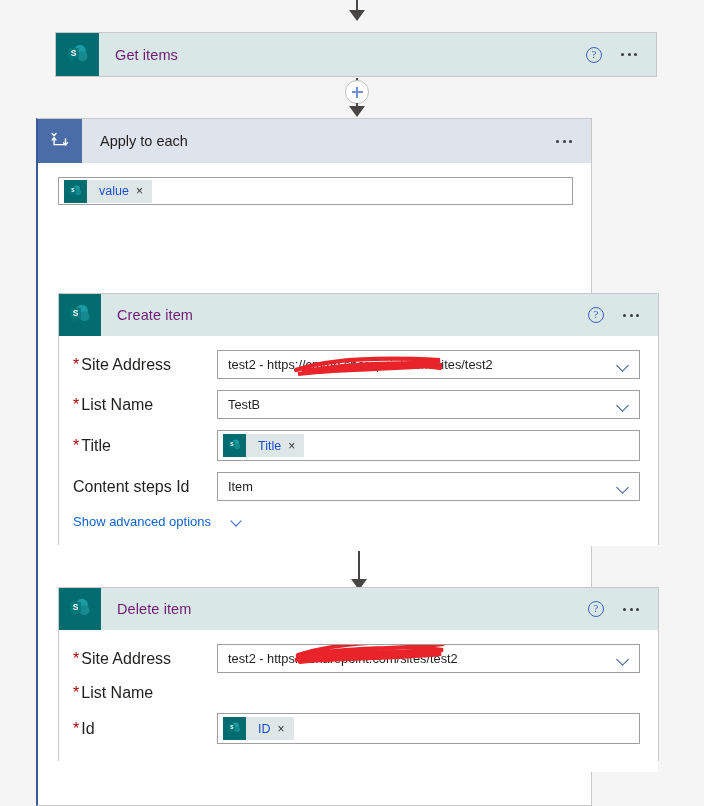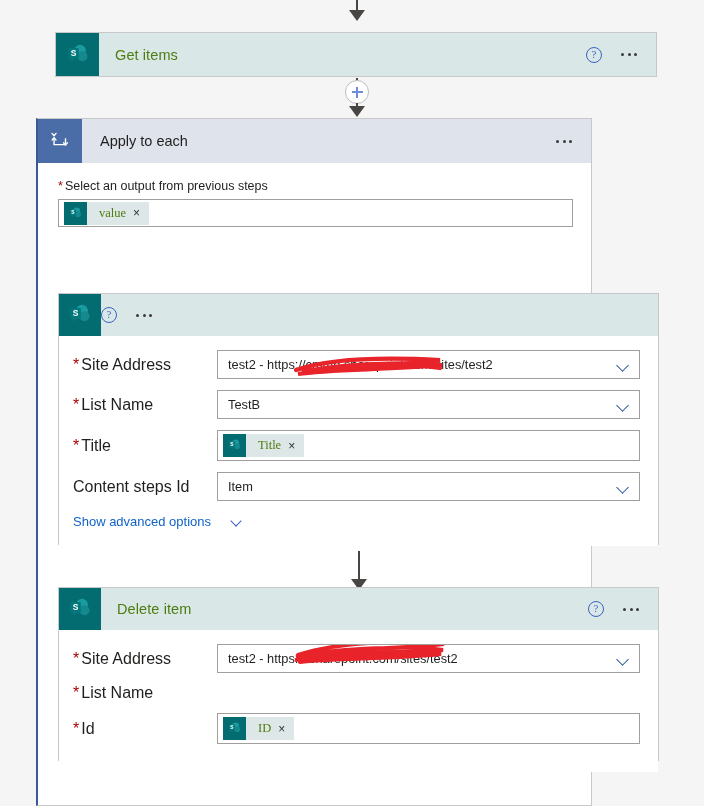--- a/index.html
+++ b/index.html
@@ -67,21 +67,21 @@
   .card-icon {
     width: 42px; height: 42px;
     background: #036c70;
     display: flex;
     align-items: center;
     justify-content: center;
     flex: 0 0 42px;
   }
   .card-title {
     font-size: 14.5px;
-    color: #4d7c0f;
+    color: #701a75;
     margin-left: 16px;
     letter-spacing: .1px;
     flex: 1 1 auto;
     white-space: nowrap;
   }
   .hdr-actions {
     display: flex;
     align-items: center;
     gap: 18px;
     margin-right: 18px;
@@ -168,24 +168,23 @@
   .token-ic {
     width: 23px; height: 23px;
     background: #036c70;
     display: flex;
     align-items: center;
     justify-content: center;
     flex: 0 0 23px;
   }
   .token-text {
     font-size: 12.5px;
-    color: #4d7c0f;
+    color: #1d4ed8;
     padding: 0 7px 0 12px;
     white-space: nowrap;
-    font-family: Liberation Serif, serif;
   }
   .token-x {
     font-size: 12px;
     color: #323130;
     padding-right: 9px;
     cursor: pointer;
     line-height: 1;
   }
 
   
@@ -319,23 +318,20 @@
         <div class="dots">
             <i></i>
             <i></i>
             <i></i>
           </div>
       </div>
     </div>
 
     <div class="scope-body">
 
-      <div class="scope-field-label">
-        <span class="req">*</span><span>Select an output from previous steps</span>
-      </div>
 
       <div class="outbox">
         <div class="token">
           <div class="token-ic">
             <svg width="15" height="15" viewBox="0 0 32 32" aria-hidden="true">
               <circle cx="18.5" cy="10.5" r="7.2" fill="#1a9ba1"></circle>
               <circle cx="21.5" cy="17.5" r="6.2" fill="#158a8e"></circle>
               <path d="M13.5 17.5a6.2 6.2 0 0 1-6.2 6.2h-0.3V17.5z" fill="#0d7377"></path>
               <rect x="4" y="7.5" width="13" height="13" rx="1" fill="#03787c"></rect>
               <text x="10.5" y="17.3" font-family="Liberation Sans, sans-serif" font-size="10.5" font-weight="bold" fill="#ffffff" text-anchor="middle">S</text>
@@ -350,20 +346,21 @@
         <div class="card-header">
           <div class="card-icon">
             <svg width="26" height="26" viewBox="0 0 32 32" aria-hidden="true">
               <circle cx="18.5" cy="10.5" r="7.2" fill="#1a9ba1"></circle>
               <circle cx="21.5" cy="17.5" r="6.2" fill="#158a8e"></circle>
               <path d="M13.5 17.5a6.2 6.2 0 0 1-6.2 6.2h-0.3V17.5z" fill="#0d7377"></path>
               <rect x="4" y="7.5" width="13" height="13" rx="1" fill="#03787c"></rect>
               <text x="10.5" y="17.3" font-family="Liberation Sans, sans-serif" font-size="10.5" font-weight="bold" fill="#ffffff" text-anchor="middle">S</text>
             </svg>
           </div>
+          <div class="card-title">Create item</div>
           <div class="hdr-actions">
             <div class="help-ic">?</div>
             <div class="dots">
                 <i></i>
                 <i></i>
                 <i></i>
               </div>
           </div>
         </div>
 

